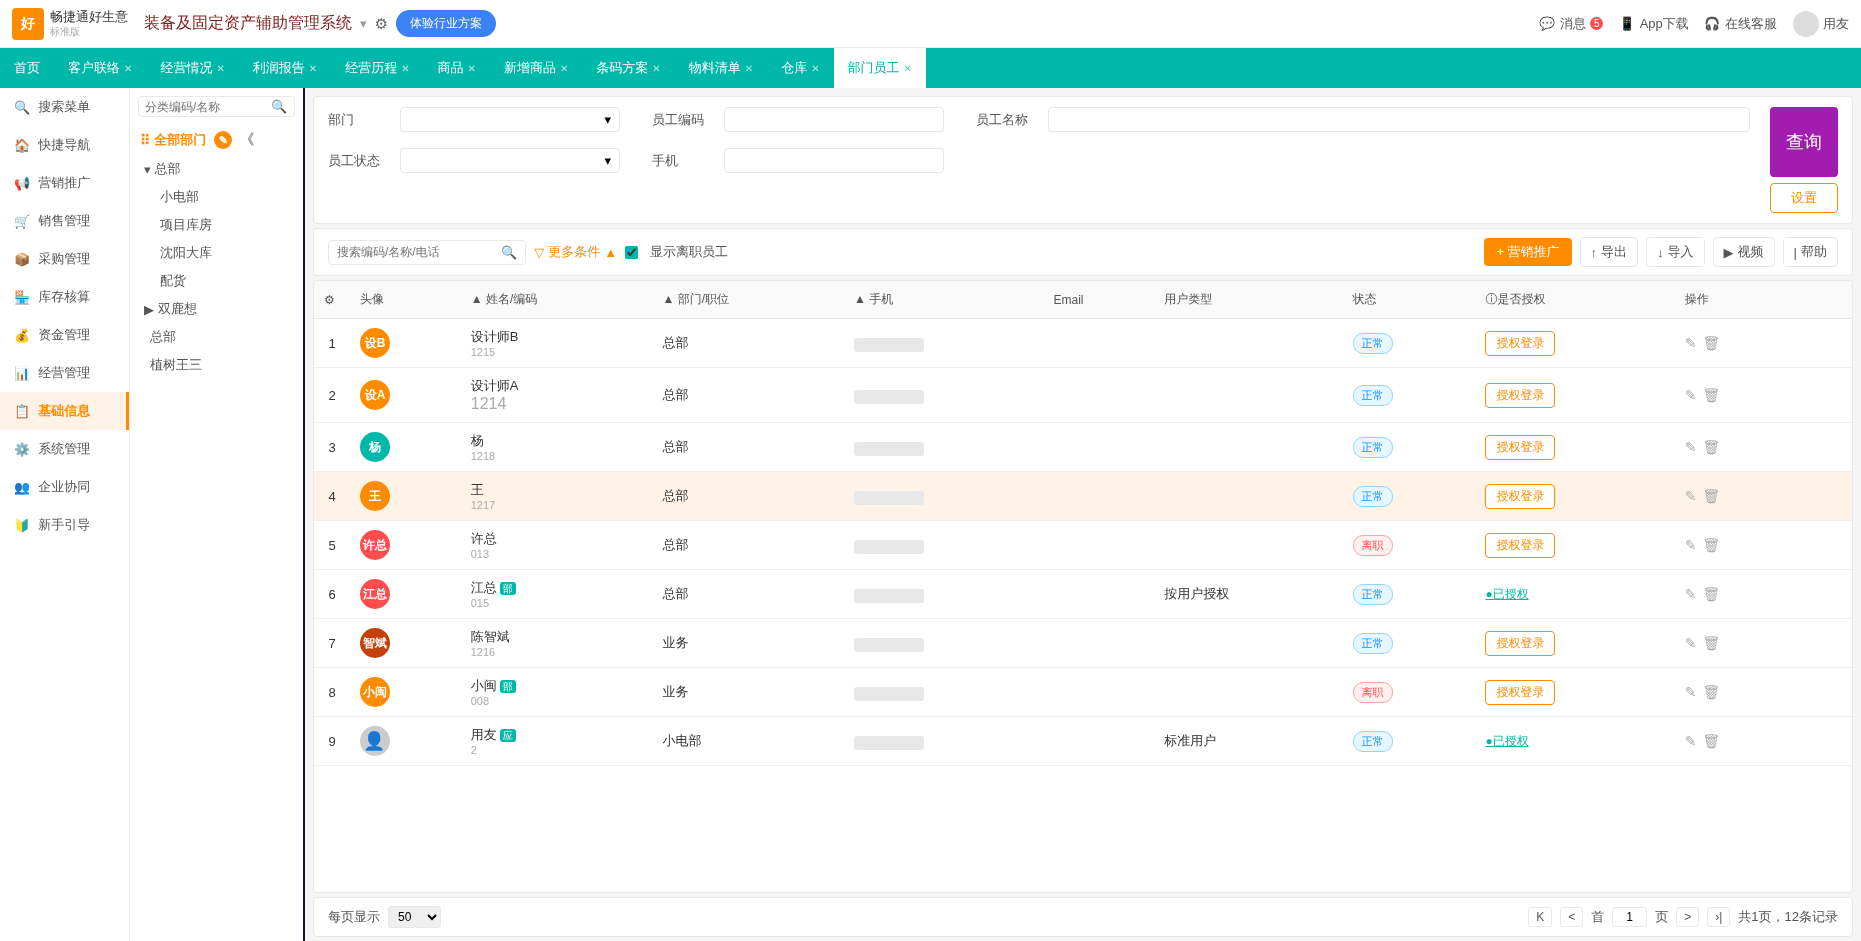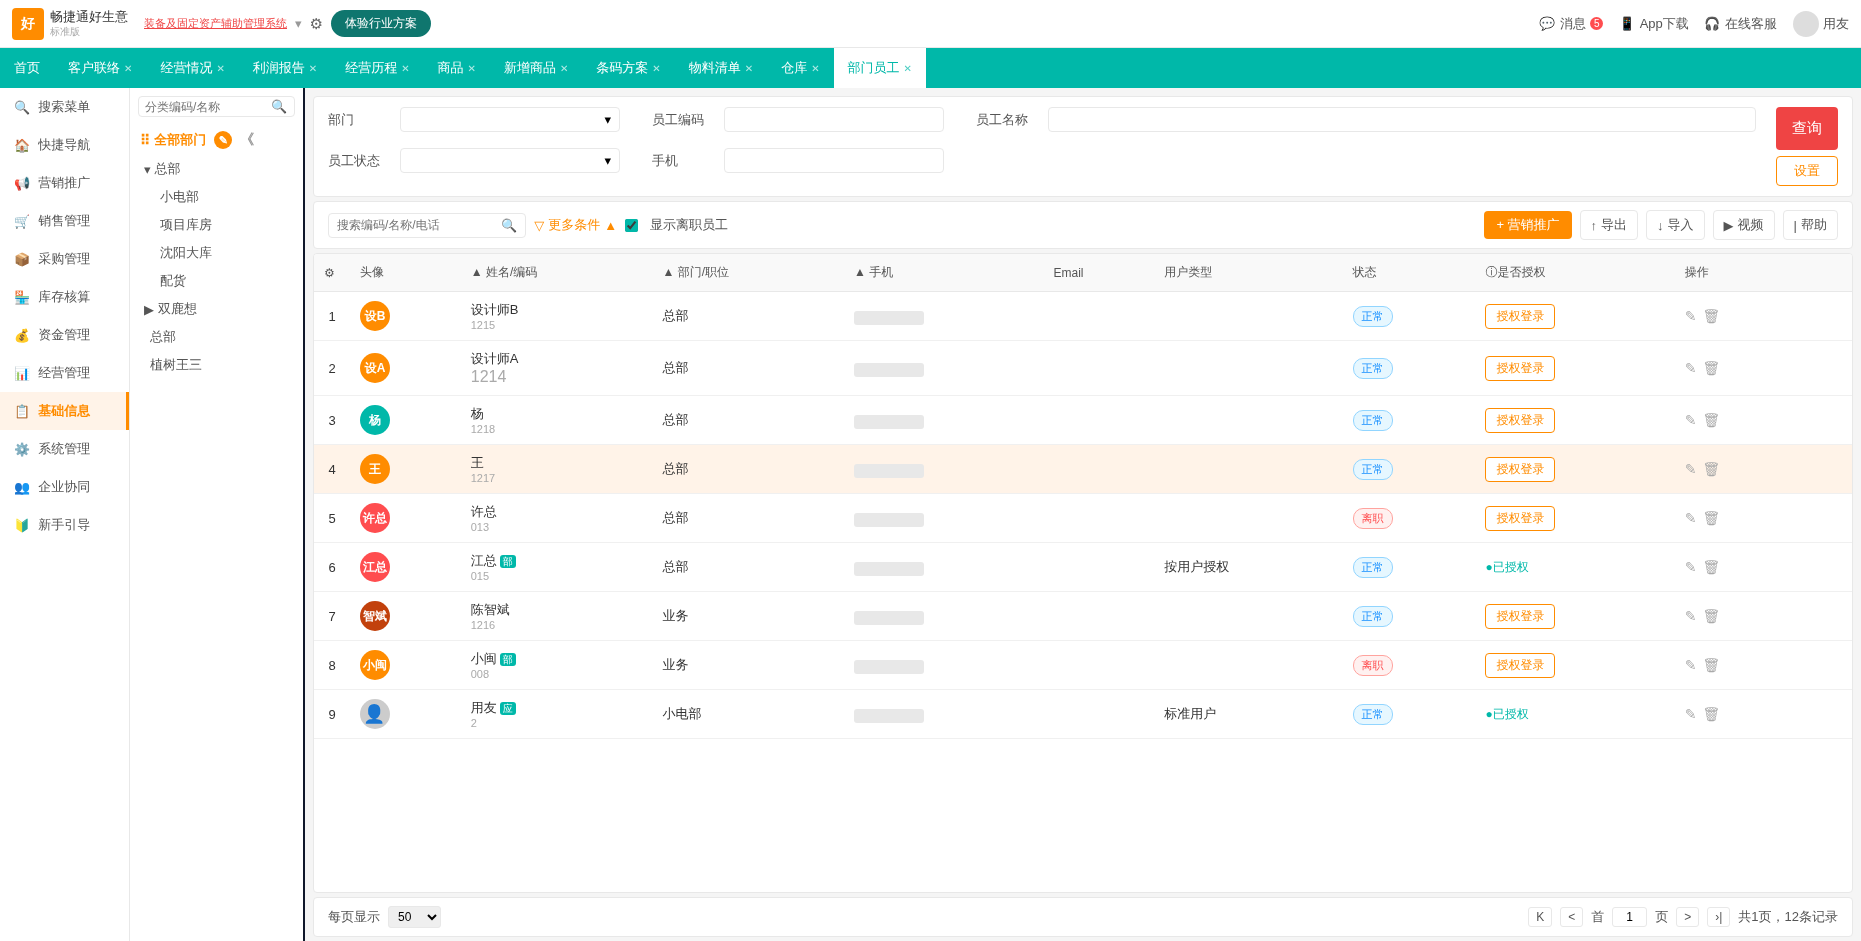--- a/index.html
+++ b/index.html
@@ -4,21 +4,21 @@
   <style>
     * { box-sizing: border-box; margin: 0; padding: 0; font-family: 'Microsoft YaHei', Arial, sans-serif; font-size: 13px; }
     body { background: #f5f5f5; display: flex; flex-direction: column; height: 100vh; overflow: hidden; }
 
     
     .topbar { background: #fff; height: 48px; display: flex; align-items: center; padding: 0 12px; border-bottom: 1px solid #e8e8e8; flex-shrink: 0; }
     .topbar-logo { display: flex; align-items: center; gap: 6px; width: 120px; flex-shrink: 0; }
     .logo-icon { width: 32px; height: 32px; background: #ff8c00; border-radius: 4px; display: flex; align-items: center; justify-content: center; color: #fff; font-weight: bold; font-size: 14px; }
     .logo-text { font-size: 11px; color: #333; line-height: 1.3; }
     .topbar-center { display: flex; align-items: center; gap: 8px; flex: 1; padding: 0 12px; }
-    .trial-btn { background: #0f766e; color: #fff; border: none; border-radius: 16px; padding: 5px 14px; font-size: 12px; cursor: pointer; }
+    .trial-btn { background: #3b82f6; color: #fff; border: none; border-radius: 16px; padding: 5px 14px; font-size: 12px; cursor: pointer; }
     .topbar-right { display: flex; align-items: center; gap: 16px; margin-left: auto; }
     .topbar-right-item { display: flex; align-items: center; gap: 4px; color: #555; cursor: pointer; font-size: 12px; }
     .badge { background: #ff4d4f; color: #fff; border-radius: 8px; font-size: 10px; padding: 1px 4px; }
     .avatar { width: 26px; height: 26px; background: #ddd; border-radius: 50%; }
 
     
     .navtabs { background: #00b8a9; height: 40px; display: flex; align-items: stretch; flex-shrink: 0; }
     .navtab { display: flex; align-items: center; padding: 0 14px; color: #fff; font-size: 13px; cursor: pointer; position: relative; white-space: nowrap; gap: 4px; }
     .navtab.active { background: #fff; color: #00b8a9; }
     .navtab .close-x { font-size: 10px; opacity: 0.7; }
@@ -46,21 +46,21 @@
     
     .right-main { flex: 1; display: flex; flex-direction: column; overflow: hidden; background: #f5f5f5; }
 
     
     .filter-bar { background: #fff; padding: 10px 14px; margin: 8px 8px 0; border-radius: 4px; border: 1px solid #e8e8e8; }
     .filter-row { display: flex; align-items: center; gap: 12px; margin-bottom: 8px; }
     .filter-row:last-child { margin-bottom: 7px; }
     .filter-label { color: #555; min-width: 60px; font-size: 13px; }
     .filter-select { border: 1px solid #e8e8e8; border-radius: 4px; padding: 4px 8px; font-size: 13px; min-width: 200px; display: flex; align-items: center; justify-content: space-between; cursor: pointer; }
     .filter-input { border: 1px solid #e8e8e8; border-radius: 4px; padding: 4px 8px; font-size: 13px; width: 200px; outline: none; }
-    .search-btn { background: #ef4444; color: #fff; border: none; border-radius: 4px; padding: 12px 16px; cursor: pointer; font-size: 15px; }
+    .search-btn { background: #a21caf; color: #fff; border: none; border-radius: 4px; padding: 23px 16px; cursor: pointer; font-size: 18px; }
     .set-btn { background: #fff; color: #ff8c00; border: 1px solid #ff8c00; border-radius: 4px; padding: 5px 16px; cursor: pointer; font-size: 13px; }
 
     
     .toolbar { background: #fff; padding: 8px 14px; margin: 4px 8px 0; border-radius: 4px; border: 1px solid #e8e8e8; display: flex; align-items: center; gap: 8px; }
     .toolbar-search { display: flex; align-items: center; border: 1px solid #e8e8e8; border-radius: 4px; padding: 4px 8px; gap: 4px; }
     .toolbar-search input { border: none; outline: none; font-size: 12px; width: 160px; }
     .toolbar-filter { display: flex; align-items: center; gap: 4px; color: #ff8c00; cursor: pointer; font-size: 12px; }
     .toolbar-checkbox { display: flex; align-items: center; gap: 12px; font-size: 12px; color: #555; }
     .toolbar-right { margin-left: auto; display: flex; align-items: center; gap: 8px; }
     .add-btn { background: #ff8c00; color: #fff; border: none; border-radius: 4px; padding: 5px 12px; cursor: pointer; font-size: 13px; display: flex; align-items: center; gap: 4px; }
@@ -71,21 +71,21 @@
     table { width: 100%; border-collapse: collapse; }
     thead tr { background: #f9f9f9; border-bottom: 1px solid #e8e8e8; }
     th { padding: 10px 10px; text-align: left; color: #555; font-weight: 500; font-size: 12px; white-space: nowrap; border-bottom: 1px solid #e8e8e8; }
     td { padding: 9px 10px; color: #333; font-size: 13px; border-bottom: 1px solid #f0f0f0; vertical-align: middle; }
     tr.highlighted { background: #fff3e8; }
     .avatar-circle { width: 30px; height: 30px; border-radius: 50%; display: flex; align-items: center; justify-content: center; color: #fff; font-size: 12px; font-weight: bold; flex-shrink: 0; }
     .status-badge { display: inline-block; padding: 2px 8px; border-radius: 10px; font-size: 11px; }
     .status-normal { background: #e6f7ff; color: #1890ff; border: 1px solid #91d5ff; }
     .status-resign { background: #fff1f0; color: #ff4d4f; border: 1px solid #ffa39e; }
     .auth-btn { border: 1px solid #ff8c00; color: #ff8c00; background: #fff; border-radius: 4px; padding: 3px 10px; cursor: pointer; font-size: 12px; }
-    .authorized { color: #00b8a9; font-size: 12px; display: flex; align-items: center; gap: 3px; }
+    .authorized { color: #00b8a9; font-size: 12px; display: flex; align-items: center; gap: 3px; text-decoration: underline; }
     .op-btns { display: flex; gap: 6px; align-items: center; }
     .op-edit { color: #aaa; cursor: pointer; font-size: 14px; }
     .op-del { color: #aaa; cursor: pointer; font-size: 14px; }
     .dept-tag { background: #00b8a9; color: #fff; border-radius: 3px; font-size: 10px; padding: 1px 3px; margin-left: 3px; }
     .blurred { background: #e8e8e8; border-radius: 3px; color: transparent; font-size: 10px; width: 70px; display: inline-block; height: 14px; }
 
     
     .pagination { background: #fff; padding: 8px 14px; margin: 4px 8px 4px; border-radius: 4px; border: 1px solid #e8e8e8; display: flex; align-items: center; gap: 8px; font-size: 12px; color: #555; }
     .pagination-right { margin-left: auto; display: flex; align-items: center; gap: 8px; }
     .page-btn { border: 1px solid #e8e8e8; background: #fff; border-radius: 3px; padding: 2px 7px; cursor: pointer; color: #555; font-size: 12px; }
@@ -100,21 +100,21 @@
 
 <div class="topbar">
   <div class="topbar-logo">
     <div class="logo-icon">好</div>
     <div class="logo-text">
       <div>畅捷通好生意</div>
       <div style="color:#aaa;font-size:10px;">标准版</div>
     </div>
   </div>
   <div class="topbar-center">
-    <span style="font-size:11px;color:#ef4444;text-decoration:underline;">装备及固定资产辅助管理系统</span>
+    <span style="font-size:16px;color:#7f1d1d;">装备及固定资产辅助管理系统</span>
     <span style="color:#999;cursor:pointer;">▾</span>
     <span style="color:#666;cursor:pointer;font-size:15px;">⚙</span>
     <button class="trial-btn">体验行业方案</button>
   </div>
   <div class="topbar-right">
     <div class="topbar-right-item">
       <span>💬</span>
       <span>消息</span>
       <span class="badge">5</span>
     </div>

